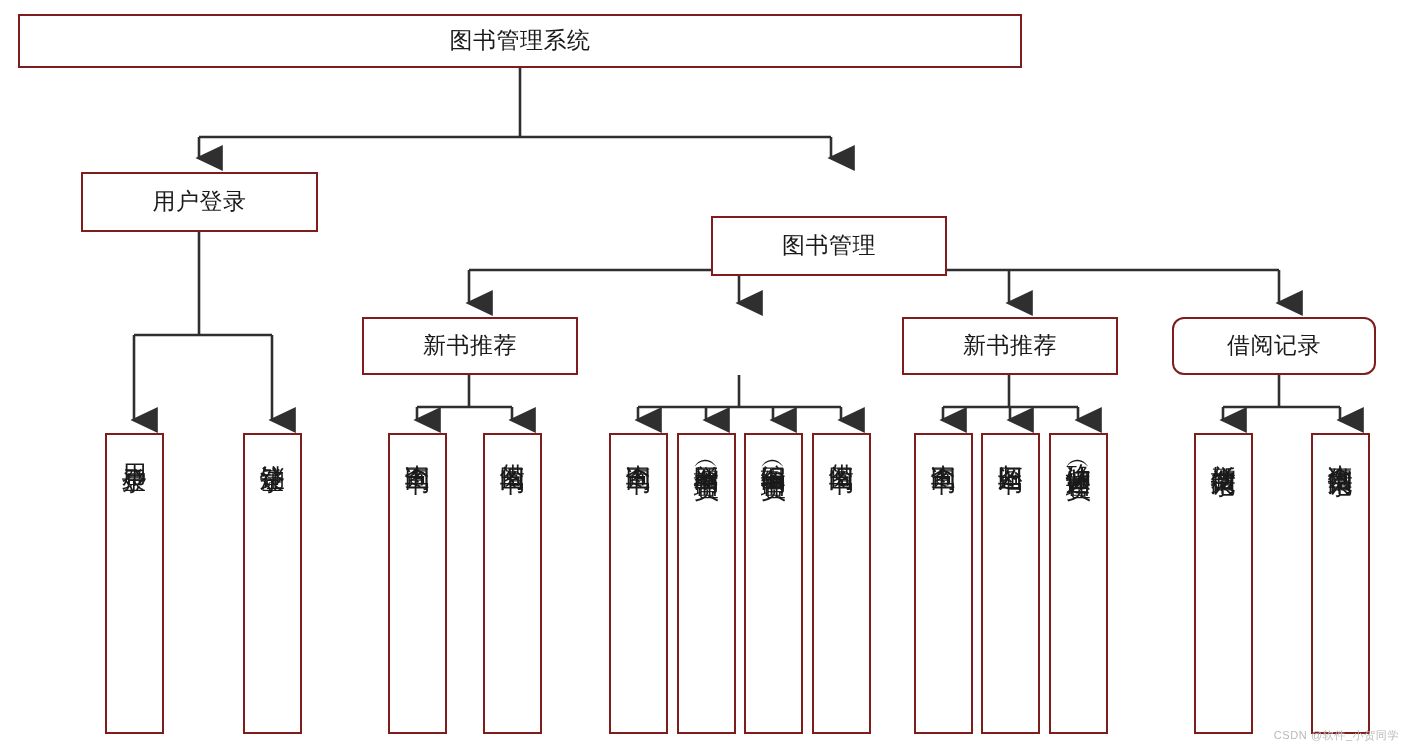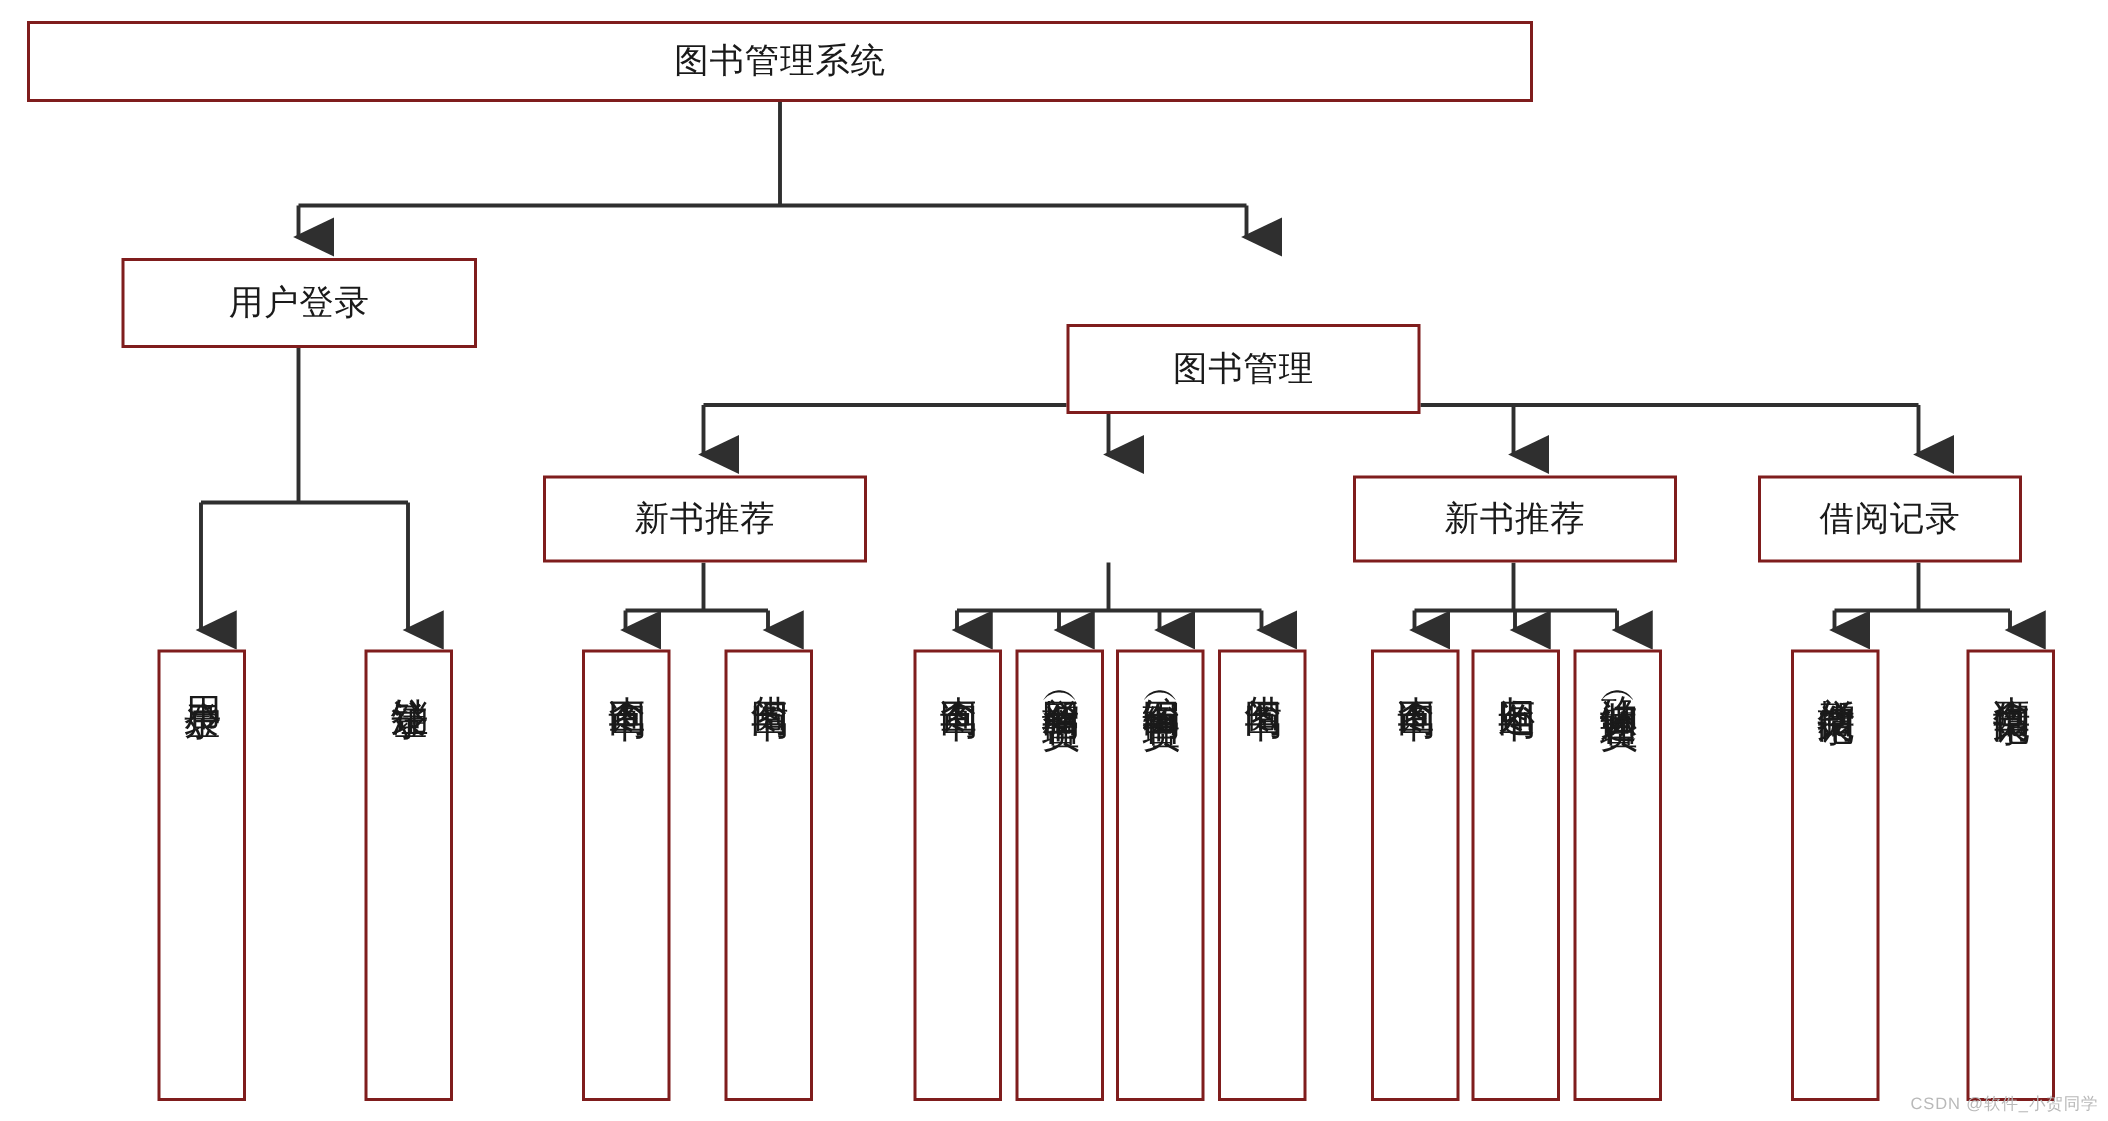--- a/index.html
+++ b/index.html
@@ -135,21 +135,21 @@
   <div class="node horizontal" style="left:711px; top:172px; width:236px; height:60px;margin-top:44px;">
     <span class="label">图书管理</span>
   </div>
 
   <div class="node horizontal" style="left:362px; top:317px; width:216px; height:58px;">
     <span class="label">新书推荐</span>
   </div>
   <div class="node horizontal" style="left:902px; top:317px; width:216px; height:58px;">
     <span class="label">新书推荐</span>
   </div>
-  <div class="node horizontal" style="left:1172px; top:317px; width:176px; height:58px;">
+  <div class="node horizontal" style="left:1172px; top:317px; width:204px; height:58px;border-radius:12px;">
     <span class="label">借阅记录</span>
   </div>
 
   <div class="node vertical" style="left:105px; top:433px; width:59px; height:301px;">
     <span class="label">用户登录</span>
   </div>
   <div class="node vertical" style="left:243px; top:433px; width:59px; height:301px;">
     <span class="label">注销登录</span>
   </div>
 

